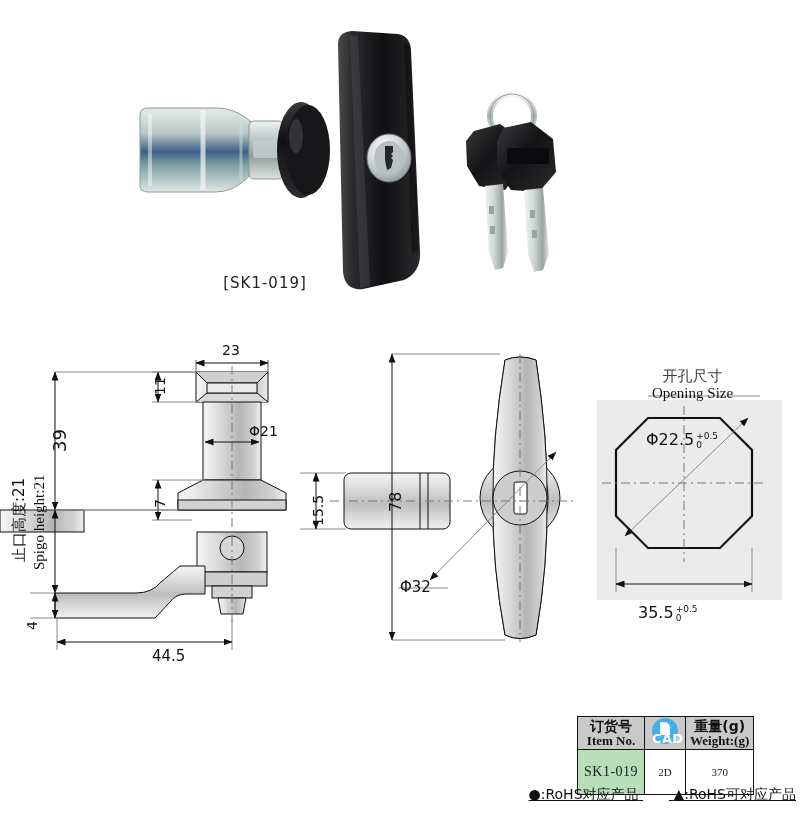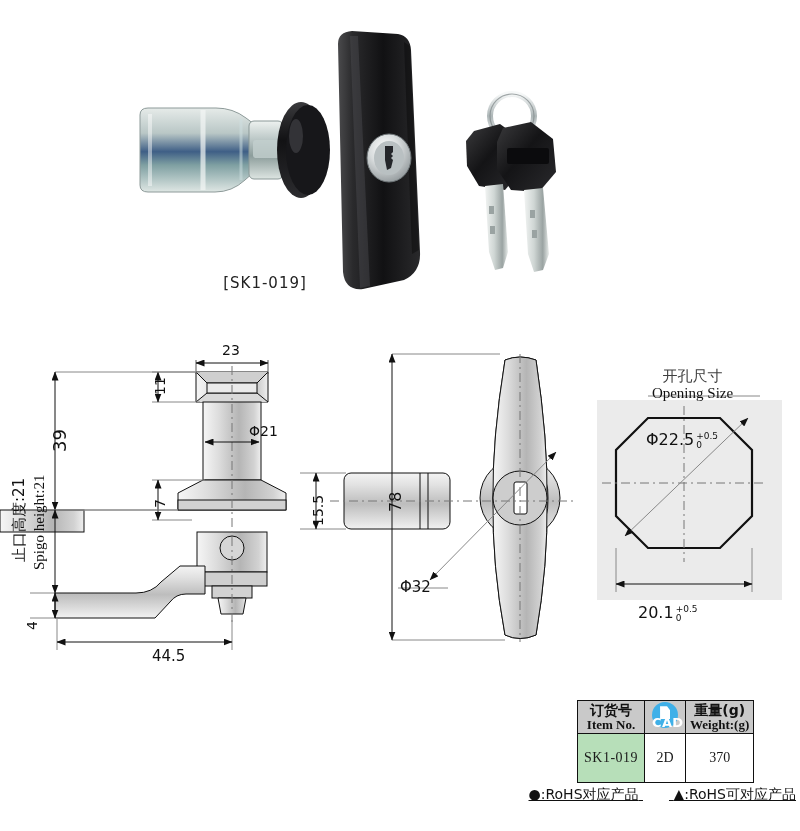--- a/index.html
+++ b/index.html
@@ -26,32 +26,32 @@
   
   .dim{position:absolute;font-family:"DejaVu Sans", sans-serif;font-size:14px;color:#111;white-space:nowrap;}
   .dim.v{transform-origin:left top;transform:rotate(-90deg);}
   .cn{font-family:"DejaVu Sans", sans-serif;}
   .opening-title{position:absolute;left:0;top:0;width:205px;text-align:center;line-height:1.15;}
   .opening-title .t1{font-family:"DejaVu Sans", sans-serif;font-size:15px;color:#404040;display:block;}
   .opening-title .t2{font-family:"Liberation Serif", serif;font-size:15px;color:#111;display:block;}
 
   
   .spec-table{
-    position:absolute;left:577px;top:700px;border-collapse:collapse;
+    position:absolute;left:577px;top:716px;border-collapse:collapse;
     background:#f0abfc;
   }
   .spec-table td,.spec-table th{
     border:1px solid #111;text-align:center;vertical-align:middle;
     font-family:"Liberation Serif", serif;
   }
   .hdr{background:#c9c9c9;padding:2px 4px;line-height:1.05;}
   .hdr .cn-l{display:block;font-family:"DejaVu Sans", sans-serif;font-size:14px;font-weight:bold;color:#111;}
   .hdr .en-l{display:block;font-family:"Liberation Serif", serif;font-size:13px;color:#111;}
   .cell-item{background:#b7dfb9;font-family:"DejaVu Sans", sans-serif;font-size:14px;padding:11px 6px;letter-spacing:0.5px;}
-  .cell-plain{background:#fff;font-family:"DejaVu Sans", sans-serif;font-size:14px;padding:16px 6px;}
+  .cell-plain{background:#fff;font-family:"DejaVu Sans", sans-serif;font-size:11px;padding:16px 6px;}
   .cad-cell{background:#c9c9c9;padding:1px 3px;width:34px;}
   .cad-icon{
     width:26px;height:26px;border-radius:50%;
     background:#3fb0e8;display:inline-block;position:relative;
   }
   .cad-icon .doc{
     position:absolute;left:8px;top:4px;width:10px;height:13px;background:#fff;
     clip-path:polygon(0 0,70% 0,100% 30%,100% 100%,0 100%);
   }
   .cad-icon .cadtx{
@@ -363,21 +363,21 @@
     </div>
 
     <div class="dim" style="left:646px;top:100px;font-size:16px;">
       <span>Φ22.5</span><span style="display:inline-block;vertical-align:middle;font-size:9px;line-height:1;margin-left:2px;text-align:left;">
         <span style="display:block">+0.5</span>
         <span style="display:block">0</span>
       </span>
     </div>
 
     <div class="dim" style="left:638px;top:273px;font-size:16px;">
-      <span>20.1</span><span style="display:inline-block;vertical-align:middle;font-size:9px;line-height:1;margin-left:2px;text-align:left;">
+      <span>35.5</span><span style="display:inline-block;vertical-align:middle;font-size:9px;line-height:1;margin-left:2px;text-align:left;">
         <span style="display:block">+0.5</span>
         <span style="display:block">0</span>
       </span>
     </div>
   </div>
 
   <table class="spec-table">
     <tbody>
         <tr>
       <th class="hdr">

